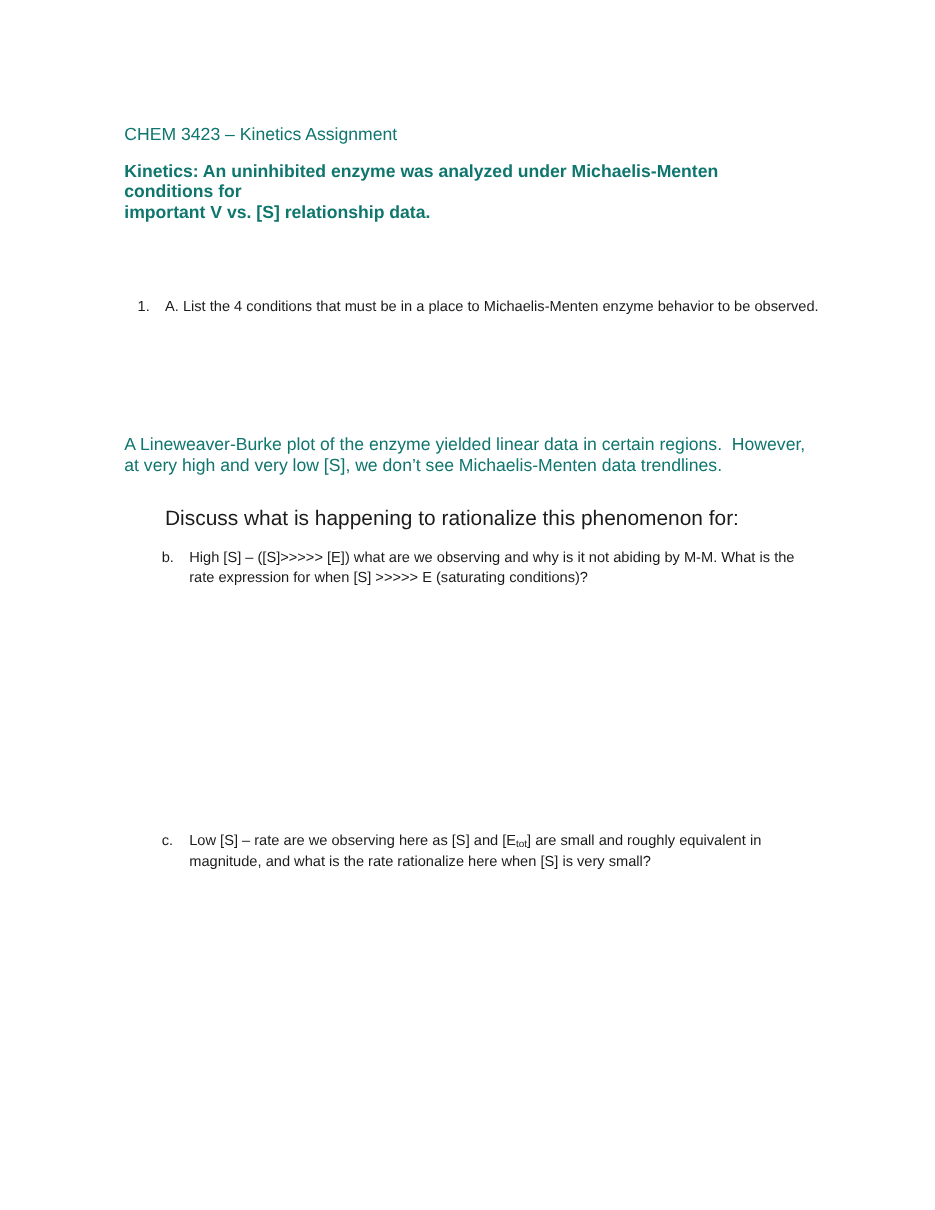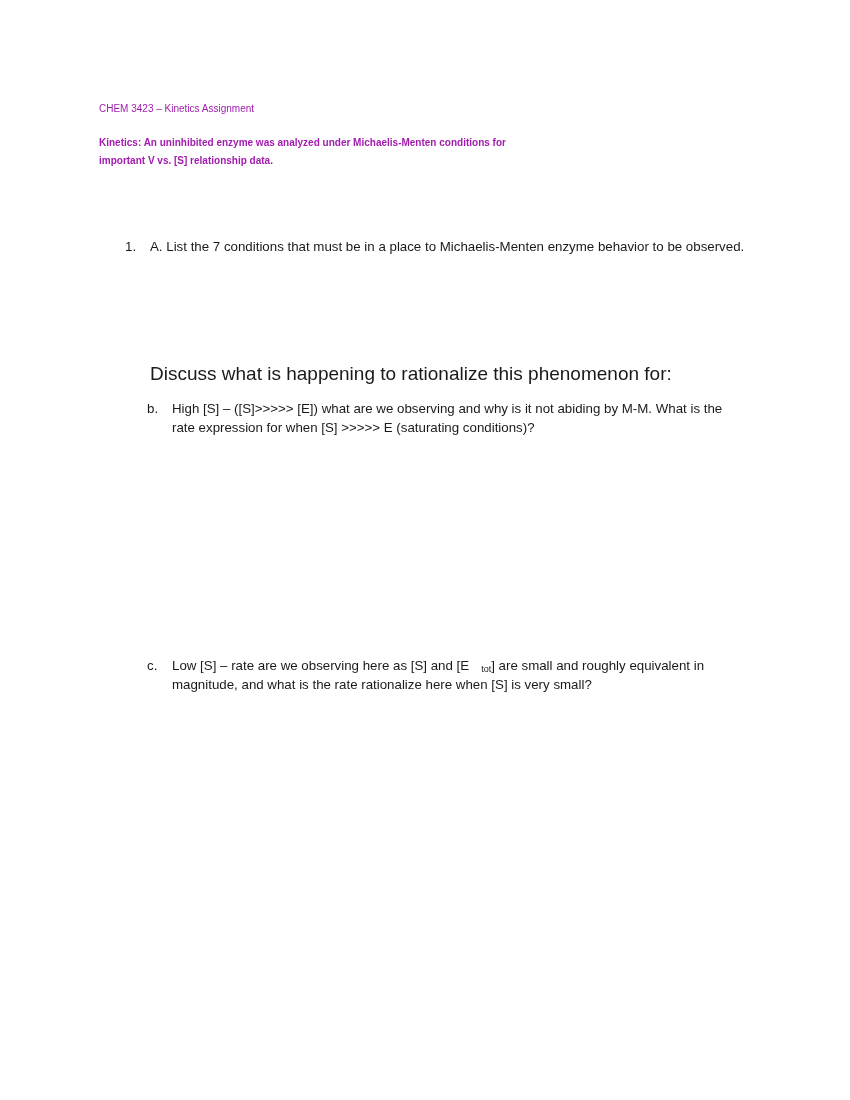--- a/index.html
+++ b/index.html
@@ -21,24 +21,24 @@
     overflow: hidden;
     box-sizing: border-box;
   }
   .doc-body {
     position: absolute;
     left: 99px;
     top: 100px;
     width: 648px;
   }
   .para {
-    font-size: 10px;
+    font-size: 16px;
     line-height: 18.6px;
-    margin: 0;
-    color: #a21caf;
+    margin: 14px;
+    color: #0f766e;
     white-space: pre-wrap;
   }
   .title-line {
     margin-bottom: 15px;
   }
   .intro-para {
     margin-bottom: 0;
     font-weight: bold;
   }
   
@@ -76,21 +76,20 @@
   }
   .answer-space {
     width: 100%;
   }
   sub {
     font-size: 0.68em;
     line-height: 0;
     vertical-align: baseline;
     position: relative;
     bottom: -0.25em;
-    margin-left: 12px;
   }
   .gap-1 { height: 67px; }
   .gap-2 { height: 93px; }
   .gap-3 { height: 16px; }
   .gap-4 { height: 16px; }
   .gap-5 { height: 220px; }
 </style>
 </head>
 <body>
 
@@ -100,25 +99,26 @@
 
     <p class="para title-line">CHEM 3423 – Kinetics Assignment</p>
 
     <p class="para intro-para">Kinetics: An uninhibited enzyme was analyzed under Michaelis-Menten conditions for
 important V vs. [S] relationship data.</p>
 
     <div class="gap-1"></div>
 
     <div class="list-row">
       <span class="marker">1.</span>
-      <span>A. List the 7 conditions that must be in a place to Michaelis-Menten enzyme behavior to be observed.</span>
+      <span>A. List the 4 conditions that must be in a place to Michaelis-Menten enzyme behavior to be observed.</span>
     </div>
 
     <div class="gap-2 answer-space"></div>
 
+    <p class="para">A Lineweaver-Burke plot of the enzyme yielded linear data in certain regions.  However, at very high and very low [S], we don’t see Michaelis-Menten data trendlines.</p>
 
     <div class="gap-3"></div>
 
     <div class="indent-para">Discuss what is happening to rationalize this phenomenon for:</div>
 
     <div class="gap-4"></div>
 
     <div class="sub-row">
       <span class="marker">b.</span>
       <span>High [S] – ([S]&gt;&gt;&gt;&gt;&gt; [E]) what are we observing and why is it not abiding by M-M.  What is the rate expression for when [S] &gt;&gt;&gt;&gt;&gt; E (saturating conditions)?</span>

